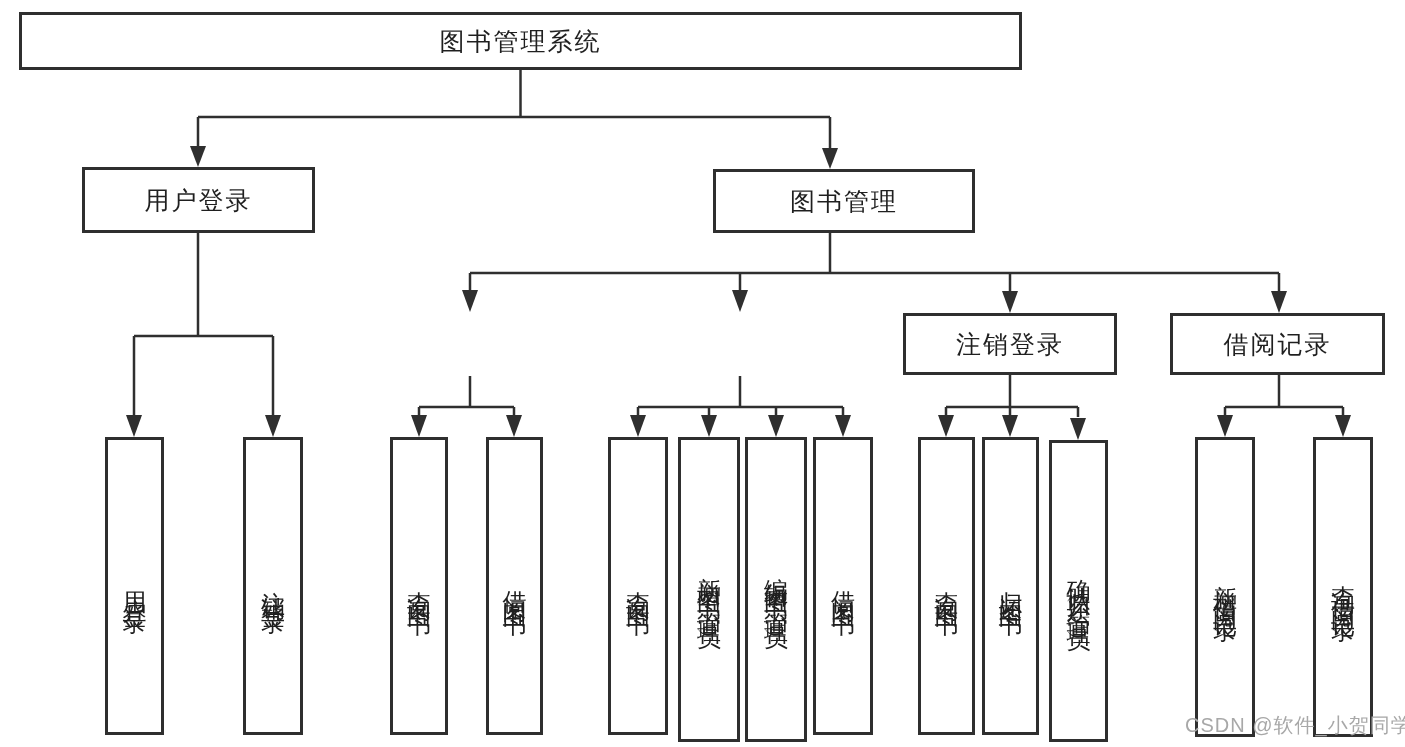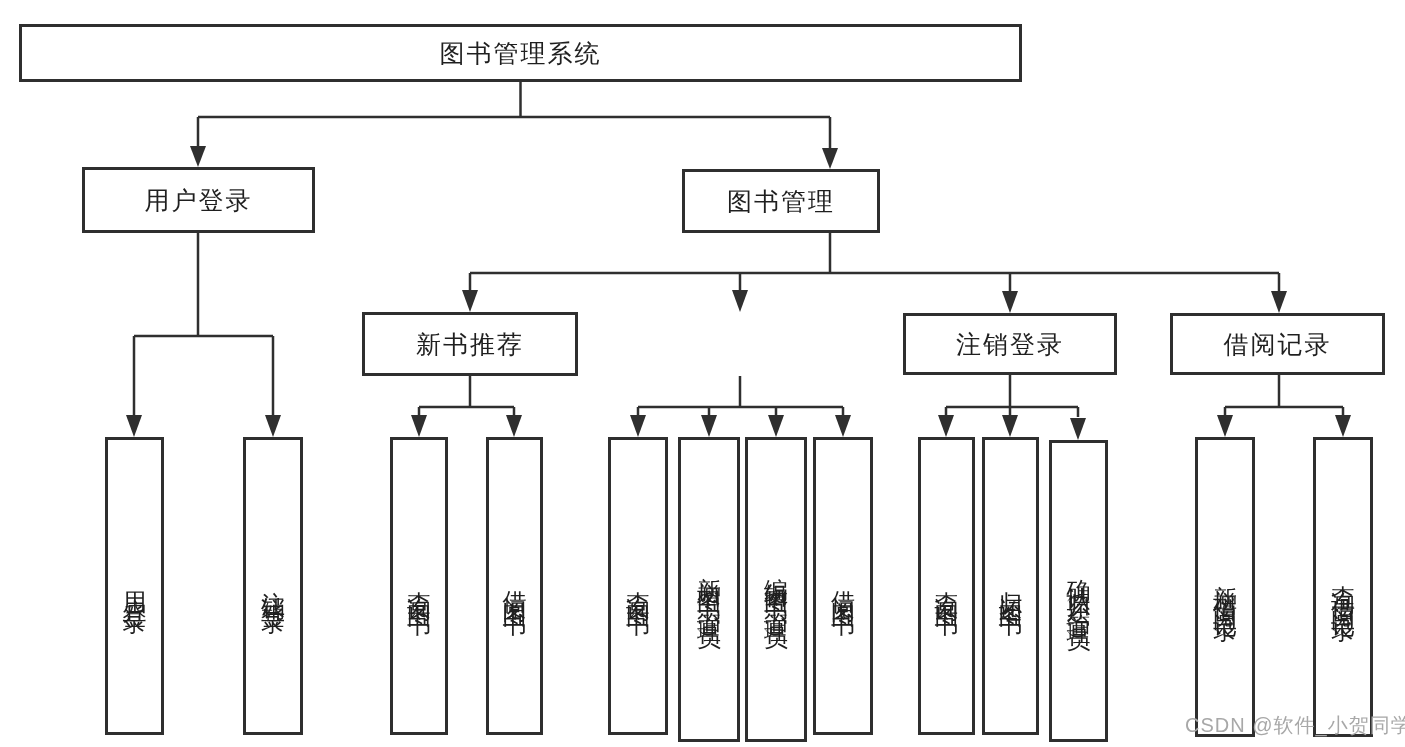--- a/index.html
+++ b/index.html
@@ -88,34 +88,31 @@
       <polygon points="768,415 784,415 776,437"></polygon>
       <polygon points="835,415 851,415 843,437"></polygon>
       <polygon points="938,415 954,415 946,437"></polygon>
       <polygon points="1002,415 1018,415 1010,437"></polygon>
       <polygon points="1070,418 1086,418 1078,440"></polygon>
       <polygon points="1217,415 1233,415 1225,437"></polygon>
       <polygon points="1335,415 1351,415 1343,437"></polygon>
     </g>
   </svg>
 
-  <div class="box hbox" style="left:19px;top:12px;width:1003px;height:58px;margin-top:12px;">
+  <div class="box hbox" style="left:19px;top:12px;width:1003px;height:58px;">
     <span class="lbl">图书管理系统</span>
   </div>
 
   <div class="box hbox" style="left:82px;top:167px;width:233px;height:66px;">
     <span class="lbl">用户登录</span>
   </div>
-  <div class="box hbox" style="left:682px;top:169px;width:198px;height:64px;">
+  <div class="box hbox" style="left:713px;top:169px;width:262px;height:64px;">
     <span class="lbl">图书管理</span>
   </div>
 
-  <div class="box hbox" style="left:362px;top:312px;width:216px;height:64px;">
-    <span class="lbl">新书推荐</span>
-  </div>
   <div class="box hbox" style="left:903px;top:313px;width:214px;height:62px;">
     <span class="lbl">注销登录</span>
   </div>
   <div class="box hbox" style="left:1170px;top:313px;width:215px;height:62px;justify-content:center;">
     <span class="lbl">借阅记录</span>
   </div>
 
   <div class="box vbox" style="left:105px;top:437px;width:59px;height:298px;">
     <span class="lbl">用户登录</span>
   </div>

